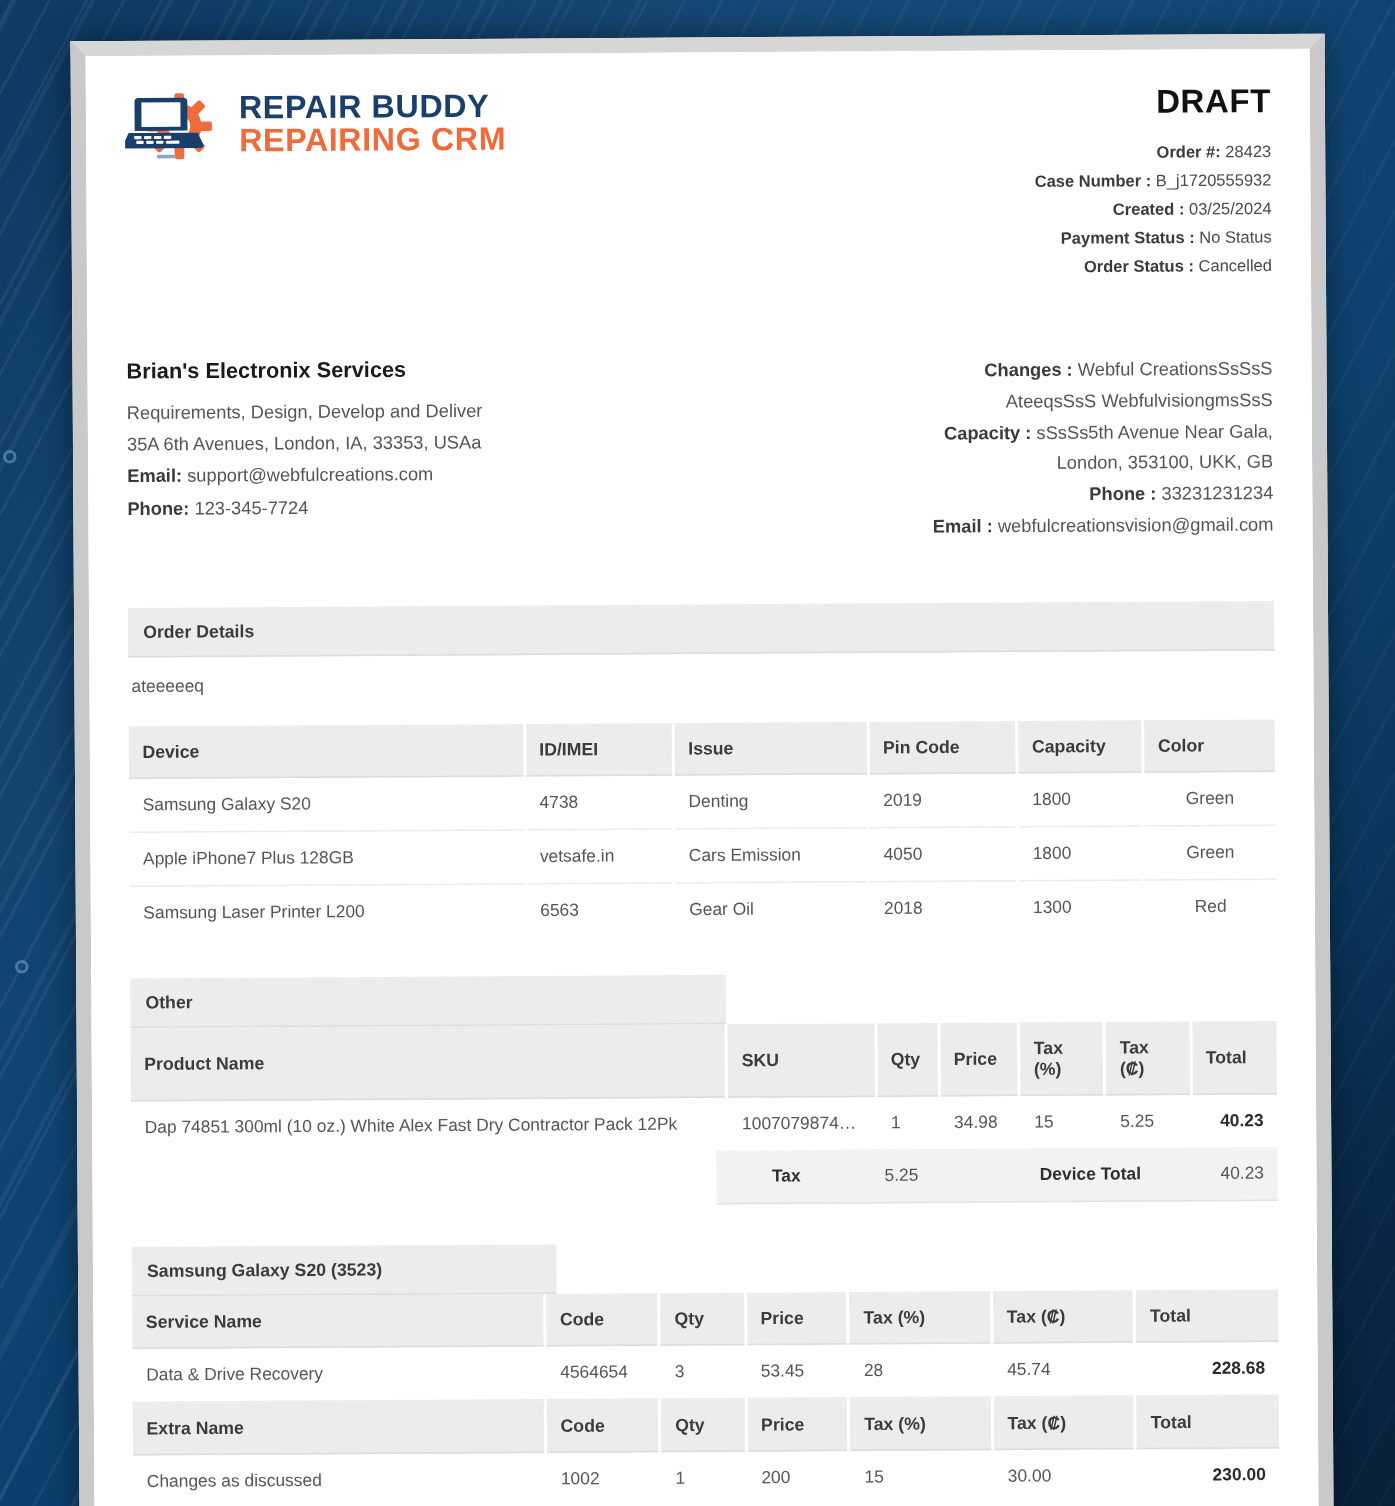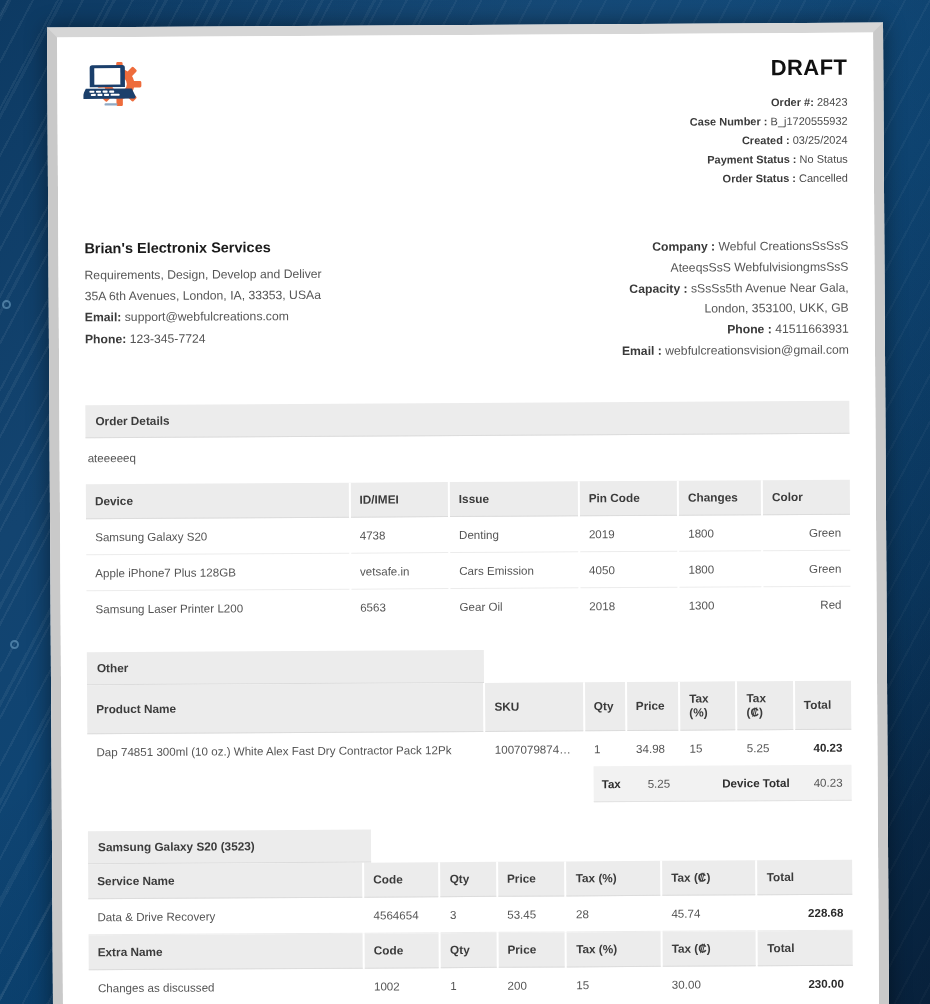--- a/index.html
+++ b/index.html
@@ -138,31 +138,31 @@
   thead th:last-child { border-right: none; }
   tbody td {
     font-size: 11.6px; color: #555;
     padding: 11px 9px;
     border-bottom: 1px solid #ececec;
     border-right: 2px solid #ffffff;
     overflow: hidden; text-overflow: ellipsis; white-space: nowrap;
   }
   tbody td:last-child { border-right: none; }
   td.num-strong { font-weight: bold; color: #2b2b2b; text-align: right; }
-  td.r, th.r { text-align: right; }
+  td.r, th.r { text-align: center; }
 
   
   .totals-wrap { display: flex; justify-content: flex-end; }
   .totals {
     display: flex; align-items: center;
     background: #f2f2f2;
     border-bottom: 1px solid #e2e2e2;
     margin-top: 0px;
   }
-  .totals .cell { font-size: 11.6px; padding: 11px 8px; white-space: nowrap; }
+  .totals .cell { font-size: 11.6px; padding: 11px 8px; white-space: nowrap; margin-left: 29px; }
   .totals .lbl { font-weight: bold; color: #2f2f2f; }
   .totals .val { color: #555; }
   .totals .c-tax-lbl  { width: 46px; text-align: left; }
   .totals .c-tax-val  { width: 62px; }
   .totals .c-dev-lbl  { width: 96px; text-align: right; }
   .totals .c-dev-val  { width: 54px; text-align: right; padding-right: 9px; }
 
   .sec { margin-top: 26px; }
 </style>
 </head>
@@ -206,20 +206,24 @@
             <rect x="19.2" y="33.4" width="5" height="2.1" rx="0.7"></rect>
             <rect x="25.8" y="33.4" width="5" height="2.1" rx="0.7"></rect>
             <rect x="7.4" y="36.6" width="5" height="2.1" rx="0.7"></rect>
             <rect x="14" y="36.6" width="5" height="2.1" rx="0.7"></rect>
             <rect x="20.6" y="36.6" width="5" height="2.1" rx="0.7"></rect>
             <rect x="27.2" y="36.6" width="9" height="2.1" rx="0.7"></rect>
           </g>
           <rect x="21" y="46" width="13" height="2.4" rx="1.2" fill="#8fa9c4"></rect>
         </g>
       </svg>
+      <div class="logo-text">
+        <div class="logo-l1">REPAIR BUDDY</div>
+        <div class="logo-l2">REPAIRING CRM</div>
+      </div>
     </div>
 
     <div class="meta">
       <div class="draft">DRAFT</div>
       <div class="meta-row">
         <span class="k">Order #:</span>
         <span>28423</span>
       </div>
       <div class="meta-row">
         <span class="k">Case Number :</span>
@@ -250,32 +254,32 @@
         <span>support@webfulcreations.com</span>
       </div>
       <div class="party-line">
         <span class="k">Phone:</span>
         <span>123-345-7724</span>
       </div>
     </div>
 
     <div class="party-right">
       <div class="party-line">
-        <span class="k">Company :</span>
+        <span class="k">Changes :</span>
         <span>Webful CreationsSsSsS</span>
       </div>
       <div class="party-line">AteeqsSsS WebfulvisiongmsSsS</div>
       <div class="party-line">
         <span class="k">Capacity :</span>
         <span>sSsSs5th Avenue Near Gala,</span>
       </div>
       <div class="party-line">London, 353100, UKK, GB</div>
       <div class="party-line">
         <span class="k">Phone :</span>
-        <span>41511663931</span>
+        <span>33231231234</span>
       </div>
       <div class="party-line">
         <span class="k">Email :</span>
         <span>webfulcreationsvision@gmail.com</span>
       </div>
     </div>
   </div>
 
   <div class="sec" style="margin-top:40px;">
     <div class="band full">Order Details</div>
@@ -289,21 +293,21 @@
         <col style="width:13%">
             <col style="width:11%">
             <col style="width:11.5%">
       </colgroup>
       <thead>
         <tr>
           <th>Device</th>
           <th>ID/IMEI</th>
           <th>Issue</th>
           <th>Pin Code</th>
-          <th>Changes</th>
+          <th>Capacity</th>
           <th>Color</th>
         </tr>
       </thead>
       <tbody>
         <tr>
           <td>Samsung Galaxy S20</td>
           <td>4738</td>
           <td>Denting</td>
           <td>2019</td>
           <td>1800</td>

